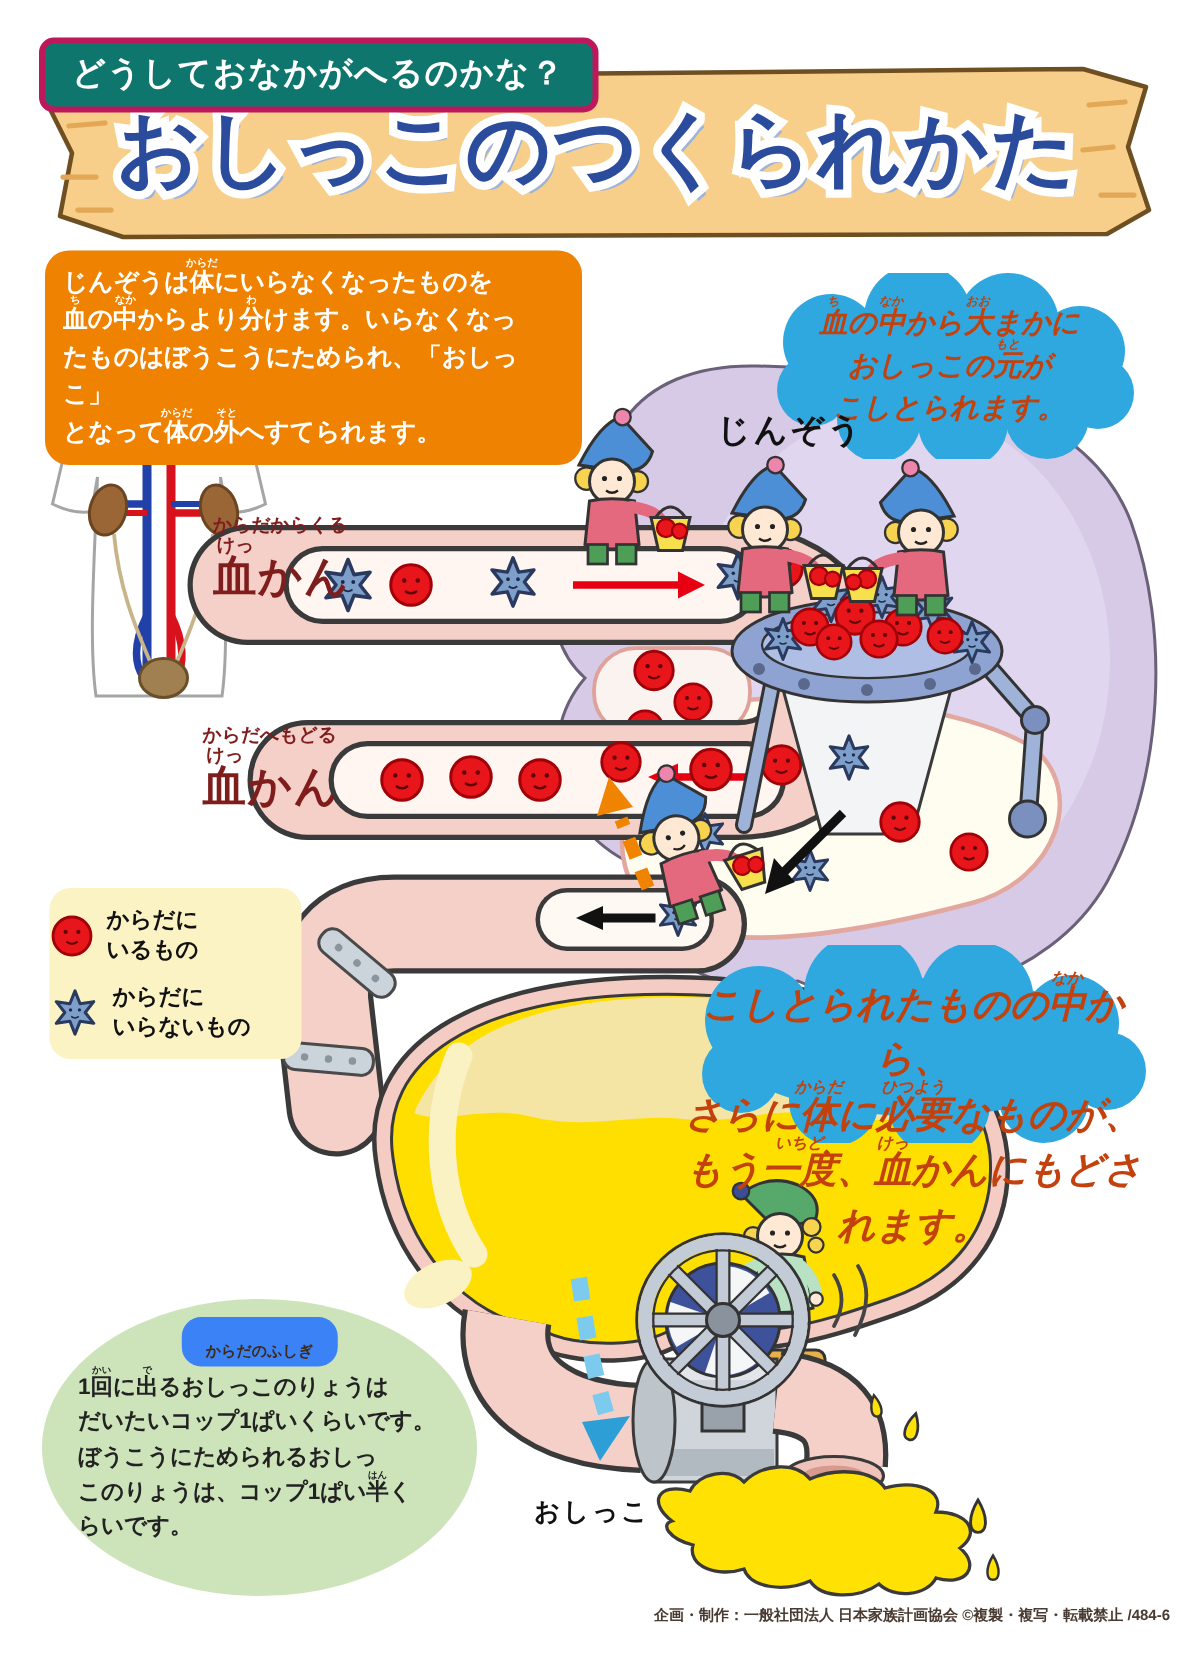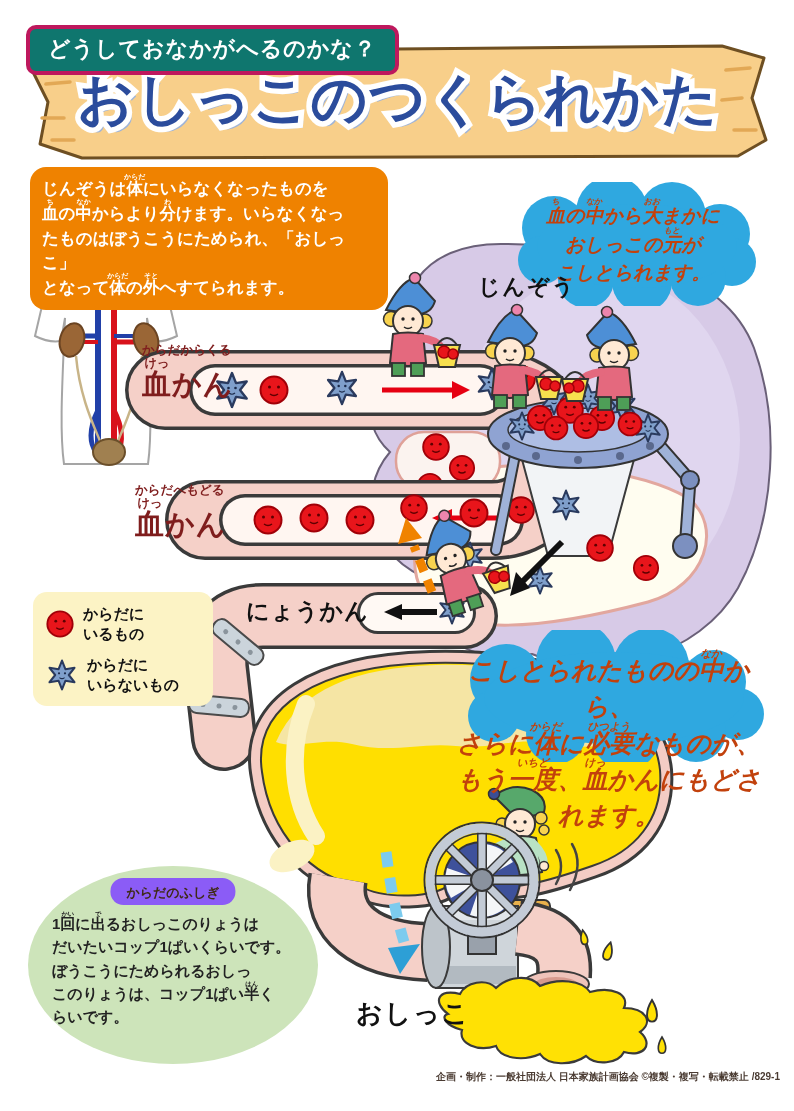--- a/index.html
+++ b/index.html
@@ -24,37 +24,37 @@
   .bubble .cloud{position:absolute;left:0;top:0;}
   .bubble .btext{position:relative;font-size:19px;line-height:1.45;padding-top:20px;}
   #bubble1{left:502px;top:182px;width:262px;height:124px;}
   #bubble2{left:446px;top:630px;width:326px;height:132px;}
   #bubble2 .btext{font-size:25px;padding-top:22px;}
   
   .organ{z-index:8;color:#111;}
   .lbl-jinzou{left:478px;top:272px;font-size:22px;letter-spacing:2px;}
   .lbl-nyoukan{left:246px;top:596px;font-size:23px;letter-spacing:1px;}
   .lbl-boukou{left:344px;top:774px;font-size:27px;letter-spacing:3px;}
-  .lbl-oshikko{left:356px;top:996px;font-size:26px;letter-spacing:2px;font-family:Liberation Mono, monospace;}
+  .lbl-oshikko{left:356px;top:996px;font-size:17px;letter-spacing:2px;font-family:Liberation Mono, monospace;}
   
   .vlabel{z-index:8;color:#7f1d1d;line-height:1.05;}
   .vsmall{display:block;font-size:12.5px;}
   .vbig{display:block;font-size:29px;letter-spacing:1px;}
   #vin{left:142px;top:344px;}
   #vout{left:96px;top:484px;margin-left:39px;}
   
   .legend{left:33px;top:592px;width:158px;background:#FCF3C5;border-radius:14px;
-    padding:12px 10px 10px 12px;z-index:6;}
+    padding:12px 10px 10px 0;z-index:6;}
   .lrow{display:flex;align-items:center;gap:8px;margin-bottom:12px;}
   .lrow:last-child{margin-bottom:2px;}
   .ltext{font-size:15px;line-height:1.3;color:#111;}
   
   .mystery{left:28px;top:866px;width:290px;height:198px;background:#CDE4BA;border-radius:50%;z-index:6;}
-  .mhead{position:absolute;left:50%;top:12px;transform:translateX(-50%);background:#8b5cf6;
-    color:#3F2A16;font-size:13px;padding:6px 16px 3px;border-radius:13px;white-space:nowrap;}
+  .mhead{position:absolute;left:50%;top:12px;transform:translateX(-50%);background:#3b82f6;
+    color:#3F2A16;font-size:10px;padding:16px 16px 3px;border-radius:13px;white-space:nowrap;}
   .mbody{position:absolute;left:24px;top:44px;width:248px;font-size:15px;line-height:1.55;color:#222;}
   
   .credit{left:420px;top:1070px;width:360px;text-align:right;font-size:10px;color:#4A3B32;z-index:6;letter-spacing:0;}
   ruby{ruby-align:center;}
   rt{font-size:0.42em;font-weight:700;letter-spacing:0;}
 </style>
 </head>
 <body>
 
 <div id="poster">
@@ -371,21 +371,20 @@
         <circle cx="180" cy="106" r="34"></circle>
           <circle cx="110" cy="104" r="30"></circle>
           <circle cx="48" cy="86" r="26"></circle>
         <ellipse cx="168" cy="68" rx="130" ry="46"></ellipse>
       </g>
     </svg>
     <div class="btext">こしとられたものの<ruby>中<rt>なか</rt></ruby>から、<br>さらに<ruby>体<rt>からだ</rt></ruby>に<ruby>必要<rt>ひつよう</rt></ruby>なものが、<br>もう<ruby>一度<rt>いちど</rt></ruby>、<ruby>血<rt>けっ</rt></ruby>かんにもどされます。</div>
   </div>
 
   <div class="abs organ lbl-jinzou">じんぞう</div>
-  <div class="abs organ lbl-nyoukan">にょうかん</div>
   <div class="abs organ lbl-oshikko">おしっこ</div>
 
   <div id="vin" class="abs vlabel">
     <span class="vsmall">からだからくる</span>
     <span class="vbig"><ruby>血<rt>けっ</rt></ruby>かん</span>
   </div>
   <div id="vout" class="abs vlabel">
     <span class="vsmall">からだへもどる</span>
     <span class="vbig"><ruby>血<rt>けっ</rt></ruby>かん</span>
   </div>
@@ -409,15 +408,15 @@
       </svg>
       <div class="ltext">からだに<br>いらないもの</div>
     </div>
   </div>
 
   <div class="abs mystery">
     <div class="mhead">からだのふしぎ</div>
     <div class="mbody">1<ruby>回<rt>かい</rt></ruby>に<ruby>出<rt>で</rt></ruby>るおしっこのりょうは<br>だいたいコップ1ぱいくらいです。<br>ぼうこうにためられるおしっ<br>このりょうは、コップ1ぱい<ruby>半<rt>はん</rt></ruby>く<br>らいです。</div>
   </div>
 
-  <div class="abs credit">企画・制作：一般社団法人 日本家族計画協会 ©複製・複写・転載禁止 /829-1</div>
+  <div class="abs credit">企画・制作：一般社団法人 日本家族計画協会 ©複製・複写・転載禁止 /484-6</div>
 
 </div>
 
 </body></html>

